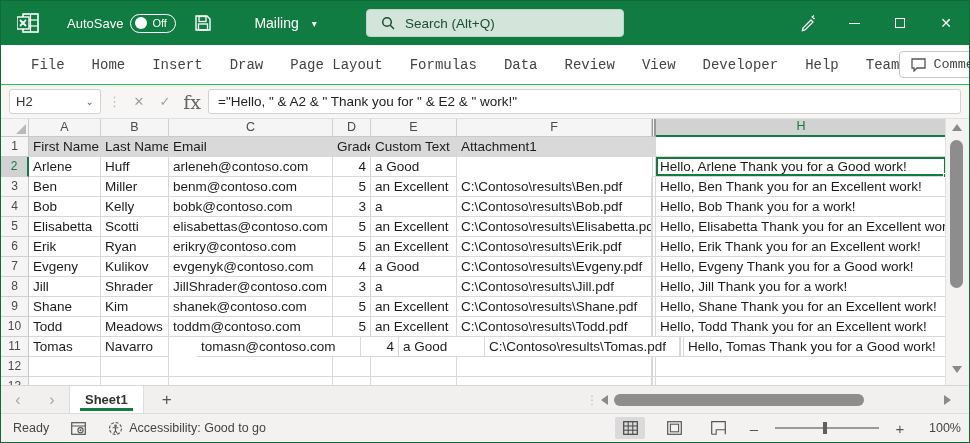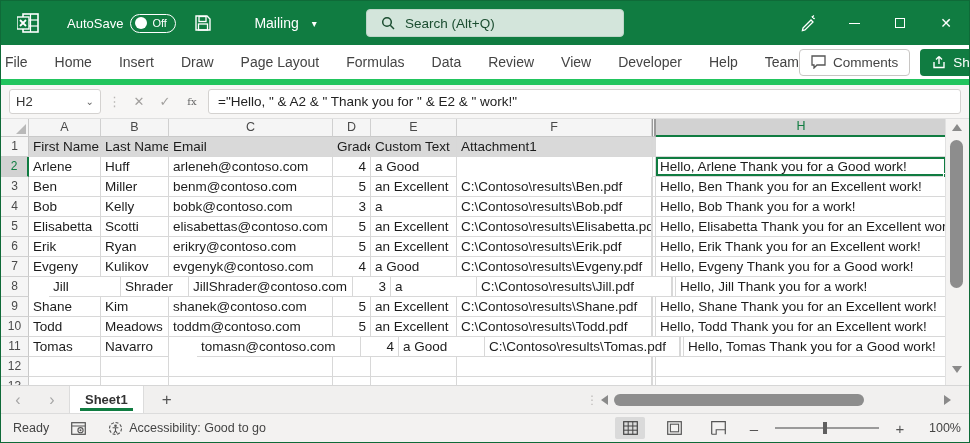--- a/index.html
+++ b/index.html
@@ -24,37 +24,37 @@
     background:#d3e5db; border:1px solid #bcd6c8; border-radius:4px;
     display:flex; align-items:center; gap:10px; padding-left:14px;
     color:#1b4d30; font-size:13.5px;
   }
   .title-right{ margin-left:auto; display:flex; align-items:center; height:100%; }
   .tbtn{ width:46px; height:100%; display:flex; align-items:center; justify-content:center; }
   .min-glyph{ width:11px; height:1px; background:#fff; }
   .max-glyph{ width:10px; height:10px; border:1px solid #fff; }
   .close-glyph{ font-size:14px; color:#fff; }
   
-  .menubar{ height:40px; background:#fff; display:flex; align-items:center; padding:0 14px 0 4px; border-bottom:6px solid #22c55e; flex:0 0 40px;}
+  .menubar{ height:40px; background:#fff; display:flex; align-items:center; padding:0 14px 0 30px; border-bottom:1px solid #22c55e; flex:0 0 40px;font-family:Liberation Mono, monospace;}
   .menu-tabs{ display:flex; gap:27px; font-size:14px; color:#444; }
   .menu-tab{ cursor:pointer; white-space:nowrap; }
   .menu-right{ margin-left:auto; display:flex; align-items:center; gap:10px; }
   .comments-btn{ height:27px; border:1px solid #c8c6c4; border-radius:4px; background:#fff;
     display:flex; align-items:center; gap:7px; padding:0 11px; font-size:13.5px; color:#444; cursor:pointer;}
   .share-btn{ height:27px; border-radius:4px; background:#107C41; color:#fff;
     display:flex; align-items:center; gap:7px; padding:0 12px; font-size:13.5px; cursor:pointer;}
   
   .formulabar{ height:34px; background:#f7f6f5; display:flex; align-items:center; padding:0 8px 0 8px; gap:4px; border-bottom:1px solid #e0e0e0; flex:0 0 34px;}
   .namebox{ width:92px; height:25px; background:#fff; border:1px solid #d4d2d0; border-radius:3px;
     display:flex; align-items:center; font-size:13px; color:#333; padding:0 6px; }
   .namebox .nb-text{ flex:1; }
   .nb-chev{ color:#666; font-size:10px; }
   .vdots{ color:#b9b7b5; font-size:13px; padding:0 3px; }
   .fb-btn{ width:22px; text-align:center; color:#a19f9d; font-size:13px; }
-  .fx{ font-family:"DejaVu Serif", serif; color:#666; font-size:10px; width:24px; text-align:center; }
+  .fx{ font-family:"DejaVu Serif", serif; color:#666; font-size:19px; width:24px; text-align:center; }
   .formula-field{ flex:1; height:25px; background:#fff; border:1px solid #d4d2d0; border-radius:3px;
     display:flex; align-items:center; padding:0 9px; font-size:13.5px; color:#222; white-space:nowrap; overflow:hidden;}
   
   .gridwrap{ height:266px; display:flex; flex:0 0 266px; background:#fff; position:relative;}
   .grid{ width:946px; overflow:hidden; }
   .g-row{ display:flex; height:20px; }
   .g-hrow{ height:18px; }
   .g-corner{ width:28px; flex:0 0 28px; background:#f5f5f5; border-right:1px solid #c9c9c9; border-bottom:1px solid #c9c9c9; position:relative; }
   .corner-tri{ position:absolute; right:2px; bottom:2px; width:0; height:0;
     border-left:10px solid transparent; border-bottom:10px solid #b9b9b9; }
@@ -299,21 +299,21 @@
           <div class="g-cell colB" style="width: 68px; flex: 0 0 68px;">Kulikov</div>
           <div class="g-cell colC" style="width: 164px; flex: 0 0 164px;">evgenyk@contoso.com</div>
           <div class="g-cell colD" style="width: 38px; flex: 0 0 38px;">4</div>
           <div class="g-cell colE" style="width: 86px; flex: 0 0 86px;">a Good</div>
           <div class="g-cell colF" style="width: 195px; flex: 0 0 195px;">C:\Contoso\results\Evgeny.pdf</div>
           <div class="g-cell g-sliver-cell" style="width: 4px; flex: 0 0 4px;"></div>
           <div class="g-cell colH" style="width: 291px; flex: 0 0 291px;">Hello, Evgeny Thank you for a Good work!</div>
         </div>
         <div class="g-row">
           <div class="g-rowhead">8</div>
-          <div class="g-cell colA" style="width: 72px; flex: 0 0 72px; margin-left: 20px;">Jill</div>
+          <div class="g-cell colA" style="width: 72px; flex: 0 0 72px;">Jill</div>
           <div class="g-cell colB" style="width: 68px; flex: 0 0 68px;">Shrader</div>
           <div class="g-cell colC" style="width: 164px; flex: 0 0 164px;">JillShrader@contoso.com</div>
           <div class="g-cell colD" style="width: 38px; flex: 0 0 38px;">3</div>
           <div class="g-cell colE" style="width: 86px; flex: 0 0 86px;">a</div>
           <div class="g-cell colF" style="width: 195px; flex: 0 0 195px;">C:\Contoso\results\Jill.pdf</div>
           <div class="g-cell g-sliver-cell" style="width: 4px; flex: 0 0 4px;"></div>
           <div class="g-cell colH" style="width: 291px; flex: 0 0 291px;">Hello, Jill Thank you for a work!</div>
         </div>
         <div class="g-row">
           <div class="g-rowhead">9</div>

